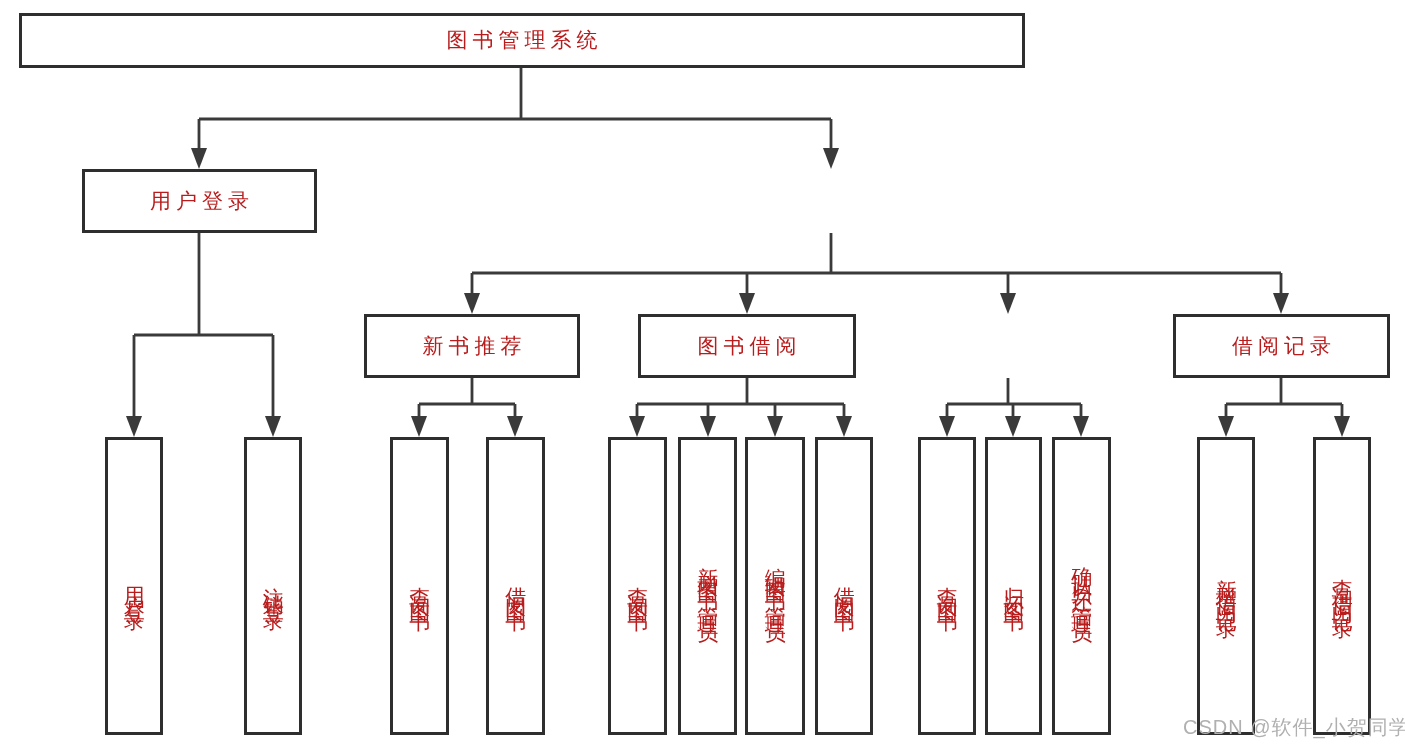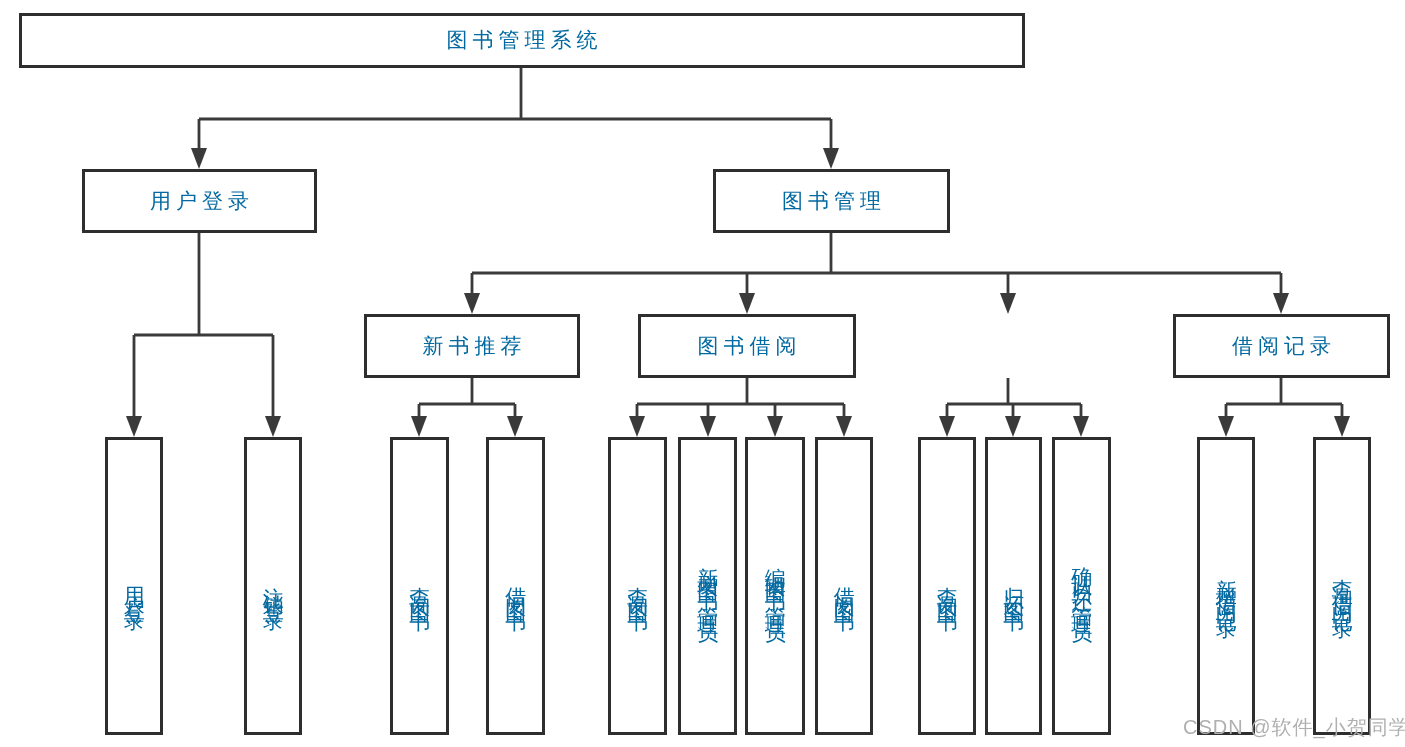--- a/index.html
+++ b/index.html
@@ -6,21 +6,21 @@
   .canvas{
     position:relative;width:1405px;height:747px;background:#ffffff;overflow:hidden;
     font-family:"Liberation Sans","DejaVu Sans",sans-serif;
   }
   svg.connectors{position:absolute;left:0;top:0;z-index:1;}
   svg.connectors path{stroke:#3a3a3a;stroke-width:2.8;fill:none;}
   svg.connectors polygon{fill:#3a3a3a;stroke:none;}
   .node{
     position:absolute;box-sizing:border-box;border:3px solid #2e2e2e;
     display:flex;align-items:center;justify-content:center;
-    color:#0369a1;background:transparent;z-index:3;line-height:1.25;
+    color:#b91c1c;background:transparent;z-index:3;line-height:1.25;
   }
   .node.h{font-size:21px;letter-spacing:5px;text-indent:5px;white-space:nowrap;}
   .node.v{writing-mode:vertical-rl;font-size:21px;letter-spacing:8px;}
   .watermark{
     position:absolute;left:1183px;top:714px;z-index:4;
     font-size:20px;letter-spacing:1px;color:#b0b0b0;white-space:nowrap;
   }
 </style>
 </head>
 <body>
@@ -73,21 +73,20 @@
     <g>
       <path d="M1281 378 V404 M1226 404 H1342 M1226 404 V418 M1342 404 V418"></path>
       <polygon points="1218,416 1234,416 1226,437"></polygon>
       <polygon points="1334,416 1350,416 1342,437"></polygon>
     </g>
   </svg>
 
   <div class="node h" style="left:19px;top:13px;width:1006px;height:55px;">图书管理系统</div>
 
   <div class="node h" style="left:82px;top:169px;width:235px;height:64px;">用户登录</div>
-  <div class="node h" style="left:713px;top:169px;width:237px;height:64px;">图书管理</div>
 
   <div class="node h" style="left:364px;top:314px;width:216px;height:64px;">新书推荐</div>
   <div class="node h" style="left:638px;top:314px;width:218px;height:64px;">图书借阅</div>
   <div class="node h" style="left:1173px;top:314px;width:217px;height:64px;">借阅记录</div>
 
   <div class="node v" style="left:105px;top:437px;width:58px;height:298px;">用户登录</div>
   <div class="node v" style="left:244px;top:437px;width:58px;height:298px;">注销登录</div>
 
   <div class="node v" style="left:390px;top:437px;width:59px;height:298px;">查询图书</div>
   <div class="node v" style="left:486px;top:437px;width:59px;height:298px;">借阅图书</div>

